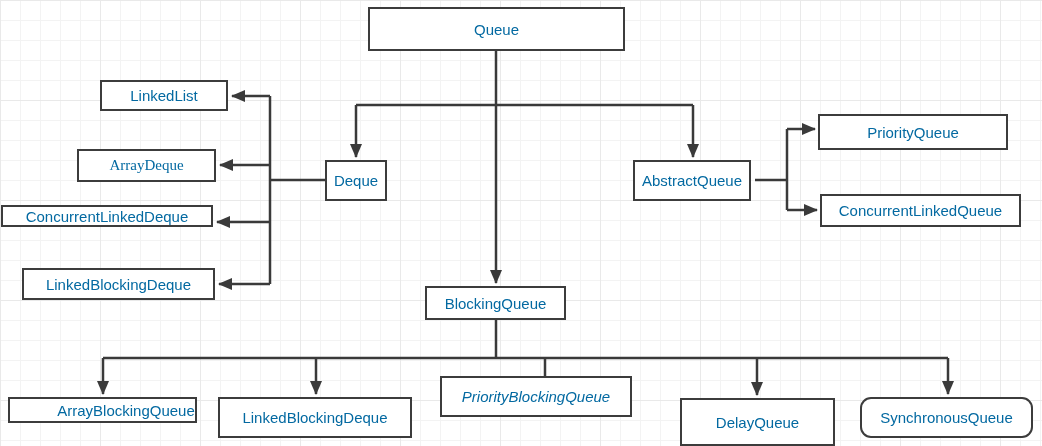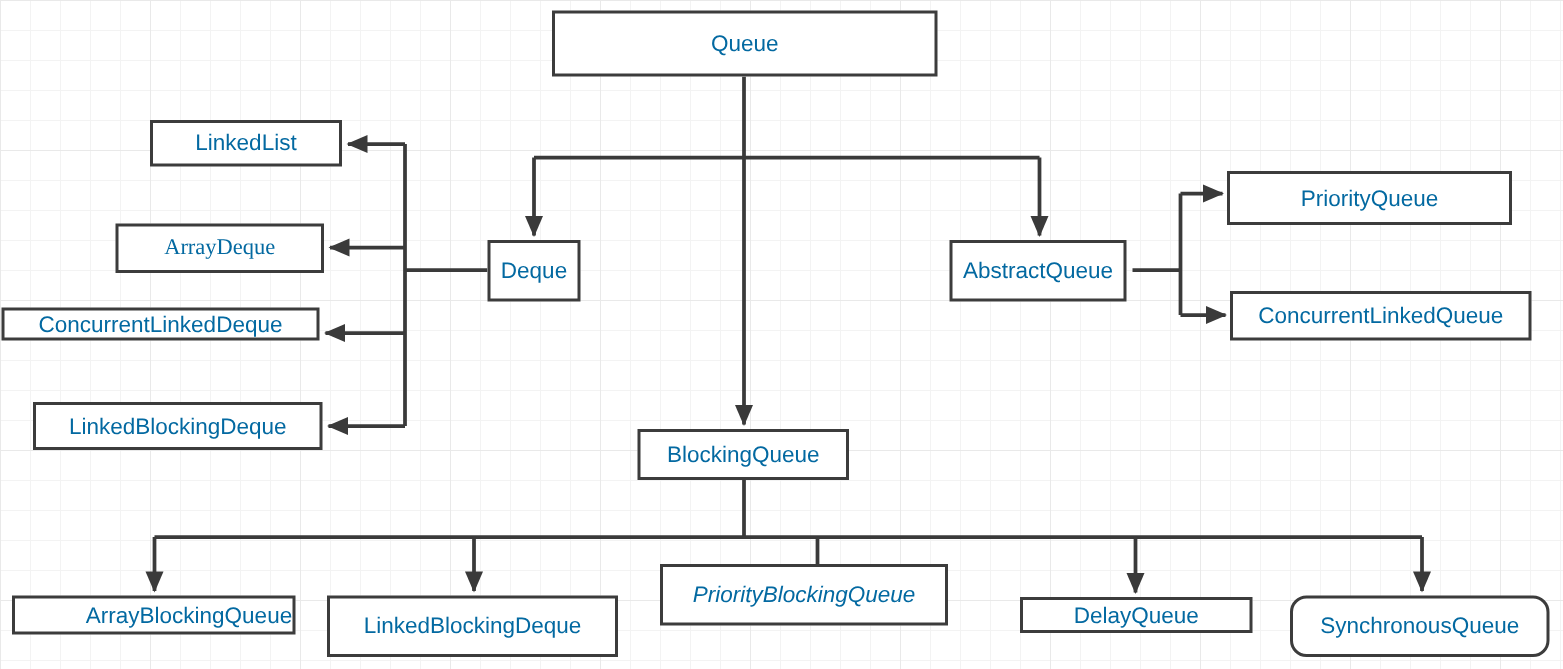--- a/index.html
+++ b/index.html
@@ -111,17 +111,17 @@
   <div class="node" style="left:820px; top:194px; width:201px; height:33px;">ConcurrentLinkedQueue</div>
 
   <div class="node" style="left:425px; top:286px; width:141px; height:34px;">BlockingQueue</div>
 
   <div class="node" style="left:8px; top:397px; width:189px; height:26px;padding-left:47px;">ArrayBlockingQueue</div>
 
   <div class="node" style="left:218px; top:397px; width:194px; height:41px;">LinkedBlockingDeque</div>
 
   <div class="node" style="left:440px; top:376px; width:192px; height:41px;font-style:italic;">PriorityBlockingQueue</div>
 
-  <div class="node" style="left:680px; top:398px; width:155px; height:24px;">DelayQueue</div>
+  <div class="node" style="left:680px; top:398px; width:155px; height:48px;">DelayQueue</div>
 
   <div class="node" style="left:860px; top:397px; width:173px; height:41px;border-radius:11px;">SynchronousQueue</div>
 
 </div>
 
 </body></html>

